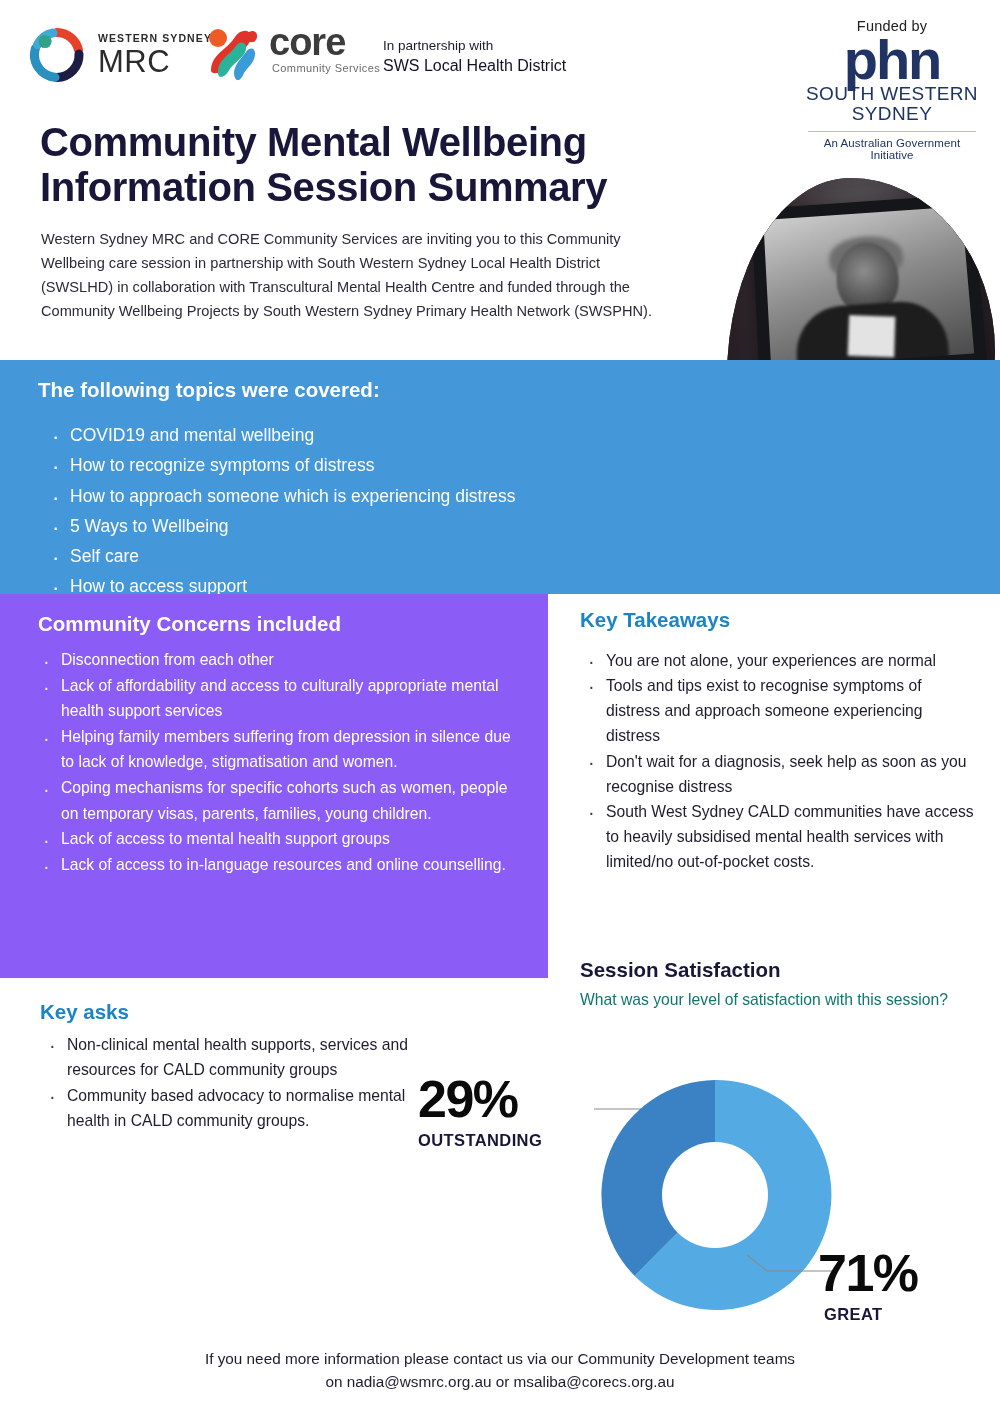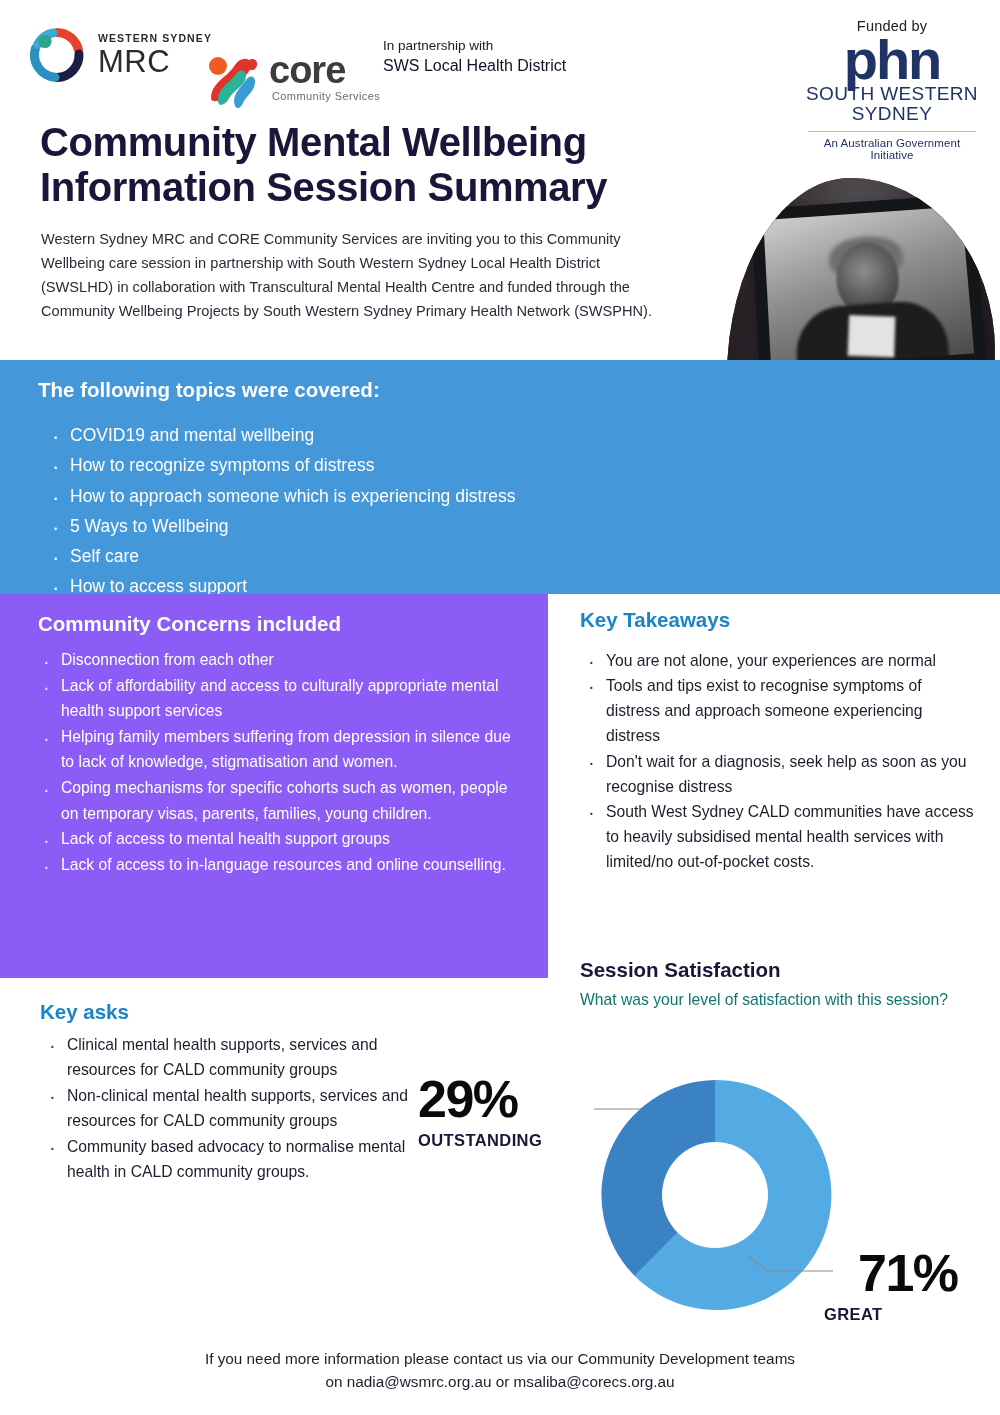--- a/index.html
+++ b/index.html
@@ -17,21 +17,21 @@
   .header { position:absolute; top:0; left:0; width:1000px; height:170px; }
 
   .mrc-logo { position:absolute; left:28px; top:26px; display:flex; align-items:center; gap:12px; }
   .mrc-ring { position:relative; width:58px; height:58px; }
   .mrc-ring svg { display:block; }
   .mrc-word { display:flex; flex-direction:column; line-height:1; }
   .mrc-word .ws { font-size:10.5px; letter-spacing:1.1px; color:#2b2b2b; font-weight:600; }
   .mrc-word .mrc { font-size:31px; letter-spacing:0.5px; color:#2b2b2b; font-weight:400; margin-top:2px;
                    font-family:"Liberation Sans", sans-serif; }
 
-  .core-logo { position:absolute; left:205px; top:24px; display:flex; align-items:flex-start;margin-top:28px; }
+  .core-logo { position:absolute; left:205px; top:24px; display:flex; align-items:flex-start; }
   .core-mark { width:62px; height:56px; }
   .core-text { display:flex; flex-direction:column; margin-left:2px; }
   .core-text .core-word { font-size:38px; font-weight:700; color:#3c3c3c; letter-spacing:-1px; line-height:0.95; }
   .core-text .core-sub { font-size:11px; color:#6b6b6b; letter-spacing:0.4px; margin-top:2px; margin-left:3px;}
 
   .partnership { position:absolute; left:383px; top:38px; line-height:1.25; }
   .partnership .p1 { font-size:13.5px; color:#1b1b2b; }
   .partnership .p2 { font-size:16px; color:#121226; font-weight:500; margin-top:1px; }
 
   .phn-logo { position:absolute; right:18px; top:18px; width:180px; text-align:center; color:#1f2f5c; }
@@ -154,21 +154,21 @@
   .keyasks li { position:relative; font-size:15.7px; line-height:1.62; padding-left:21px; color:#1d1d2e; }
   .keyasks li::before { content:"\00B7"; position:absolute; left:3px; top:-3px; font-size:20px; color:#3a3a4a; }
 
   
   .donut-wrap { position:absolute; left:400px; top:1055px; width:600px; height:300px; }
   .donut { position:absolute; left:190px; top:15px; width:250px; height:250px; }
   .pct-left { position:absolute; left:18px; top:18px; width:175px; text-align:left; }
   .pct-left .num { font-size:52px; font-weight:700; color:#0a0a0a; letter-spacing:-1.5px; line-height:1; }
   .pct-left .lbl { font-size:16.5px; font-weight:700; color:#18173a; letter-spacing:0.4px; margin-top:6px; }
   .pct-right { position:absolute; left:418px; top:192px; width:180px; text-align:left; }
-  .pct-right .num { font-size:52px; font-weight:700; color:#0a0a0a; letter-spacing:-1.5px; line-height:1;margin-left:40px; }
+  .pct-right .num { font-size:52px; font-weight:700; color:#0a0a0a; letter-spacing:-1.5px; line-height:1; }
   .pct-right .lbl { font-size:16.5px; font-weight:700; color:#18173a; letter-spacing:0.4px; margin-top:6px; margin-left:6px;}
   .leader { position:absolute; stroke:#8a8a8a; stroke-width:1.1; fill:none; }
 
   
   .footer { position:absolute; left:0; top:1348px; width:1000px; text-align:center;
             font-size:15.3px; line-height:1.5; color:#1d1d2e; }
 </style>
 </head>
 <body>
 
@@ -282,21 +282,20 @@
   </section>
 
   <section class="satisfaction">
     <h2>Session Satisfaction</h2>
     <p>What was your level of satisfaction with this session?</p>
   </section>
 
   <section class="keyasks">
     <h2>Key asks</h2>
     <ul>
-      <li>Clinical mental health supports, services and resources for CALD community groups</li>
       <li>Non-clinical mental health supports, services and resources for CALD community groups</li>
       <li>Community based advocacy to normalise mental health in CALD community groups.</li>
     </ul>
   </section>
 
   <div class="donut-wrap">
 
     <div class="pct-left">
       <div class="num">29%</div>
       <div class="lbl">OUTSTANDING</div>

